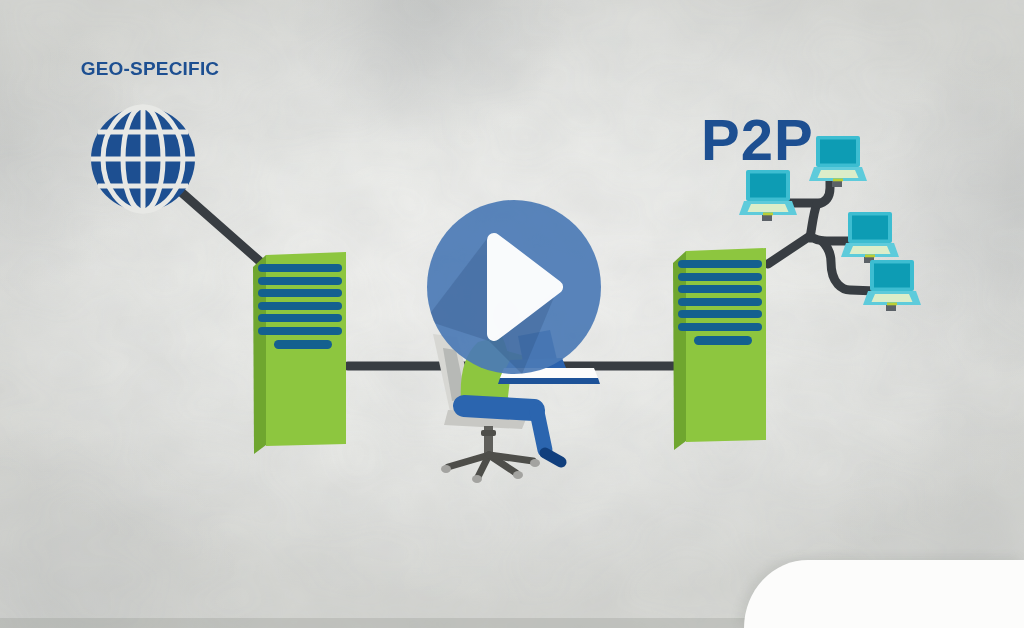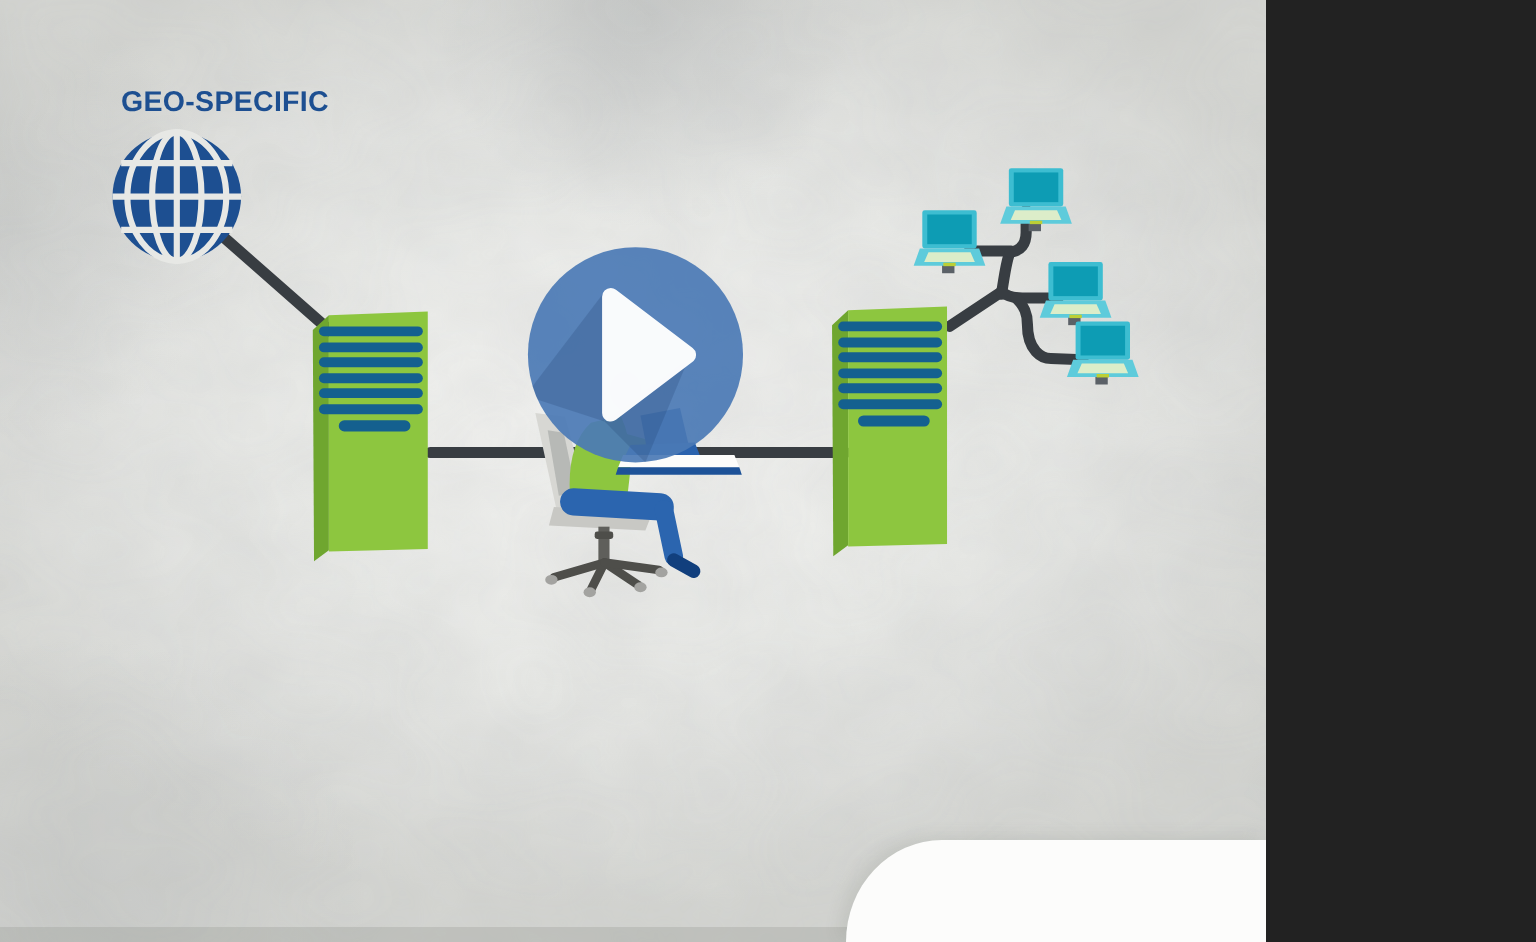--- a/index.html
+++ b/index.html
@@ -1,17 +1,17 @@
 <!DOCTYPE html>
 <html style="--green: #8dc63f; --green-dark: #6fa62f; --caption-green: #7dc242; --blue: #1d5ba8; --logo-blue: #2f5fa9; --navy: #1d4f91; --stripe-blue: #14608f; --line-dark: #383d42; --teal: #3dbdd1; --teal-dark: #0d9cb4; --teal-light: #5ecbdb; --play-blue: #4b7ab5; --jeans: #2b65af; --white-card: #fcfcfb; --bg-light: #f6f6f4; --bg-dark: #d7d8d4;"><head>
 <meta charset="utf-8">
 <style>
   html,body{margin:0;padding:0;background:#222;}
   .stage{
-    position:relative;width:844px;height:628px;overflow:hidden;
+    position:relative;width:1024px;height:628px;overflow:hidden;
     font-family:"Liberation Sans","DejaVu Sans",sans-serif;
     background:
       radial-gradient(circle 190px at 430px 15px, rgba(110,116,122,.20), transparent 72%),
       radial-gradient(circle 230px at 1015px 215px, rgba(110,116,122,.16), transparent 72%),
       radial-gradient(circle 200px at 10px 150px, rgba(110,116,122,.13), transparent 72%),
       radial-gradient(circle 260px at 60px 610px, rgba(110,116,122,.10), transparent 72%),
       radial-gradient(circle 220px at 980px 560px, rgba(110,116,122,.08), transparent 72%),
       radial-gradient(ellipse 62% 52% at 50% 44%, var(--bg-light,#f6f6f4) 0%, #ecedea 48%, #e2e3e0 74%, var(--bg-dark,#d7d8d4) 100%);
   }
   .noise{position:absolute;inset:0;pointer-events:none;}
@@ -172,20 +172,21 @@
         <polygon points="489,341 557,290 522,374"></polygon>
       </g>
       <path d="M494,240 L556,287 L494,334 Z" fill="#ffffff" stroke="#ffffff" stroke-width="14" stroke-linejoin="round" opacity="0.97"></path>
     </g>
   </svg>
 
   <div class="geo-label">
     <div>GEO-SPECIFIC</div>
   </div>
 
+  <div class="p2p">P2P</div>
 
   <div class="logo-card"></div>
 
   <div class="caption">
     <span class="c-green">Watch to learn why </span><span class="c-blue">YOU NEED A VPN</span>
   </div>
 
   <div class="logo">
     <span class="l-green">boleh</span><span class="l-blue">vpn</span>
   </div>

